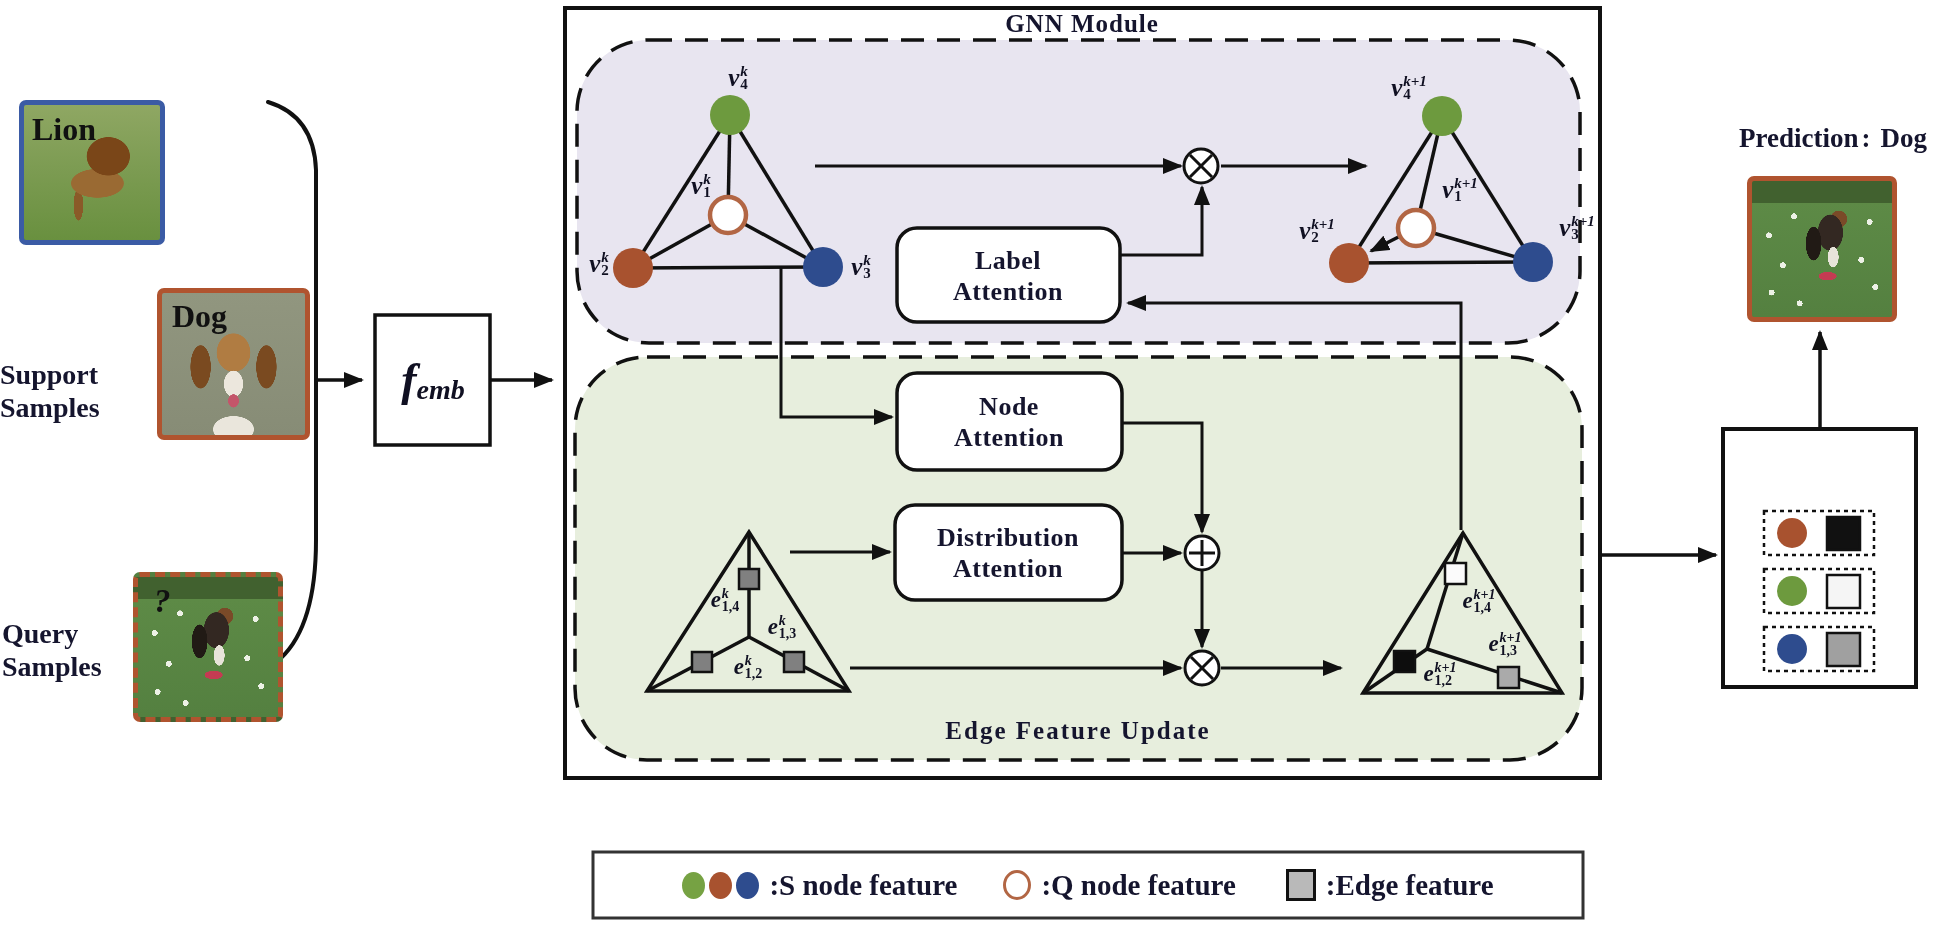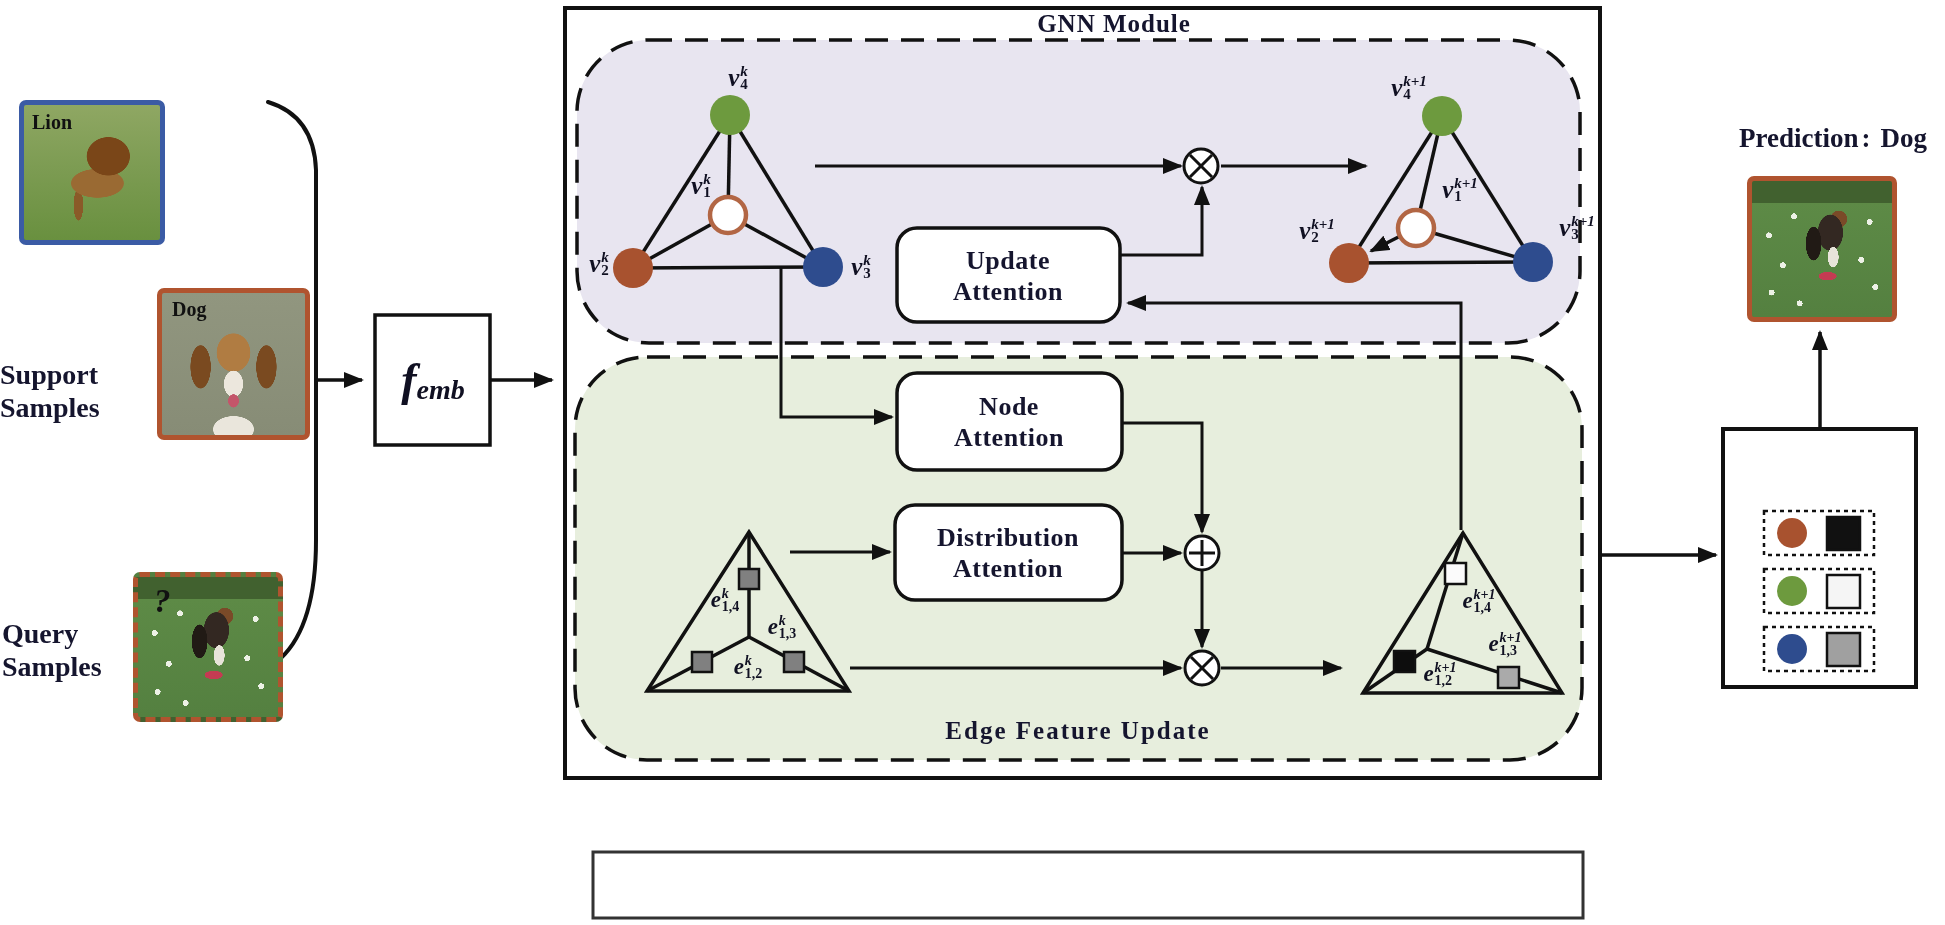--- a/index.html
+++ b/index.html
@@ -22,21 +22,21 @@
   .gap1{width:26px;} .gap2{width:30px;}
   
   .m{display:inline-flex;align-items:center;font-style:italic;font-weight:bold;color:#101022;font-size:25px;line-height:22px;}
   .me{font-size:23px;}
   .ss{display:inline-flex;flex-direction:column;font-size:15px;line-height:13px;margin-left:1px;}
   .ss .sup{font-style:italic;}
   .ss .sub{font-style:normal;}
   .me + .ss, .me .ss{font-size:14px;}
   
   .card{position:absolute;box-sizing:border-box;border-radius:7px;}
-  .cardlbl{position:absolute;font-weight:bold;color:#111;font-size:20px;}
+  .cardlbl{position:absolute;font-weight:bold;color:#111;font-size:32px;}
   #card-lion{left:19px;top:100px;width:146px;height:145px;border:5px solid #3b5ba5;
     background:
       radial-gradient(ellipse 36px 32px at 62% 38%, #7a4618 59%, rgba(122,70,24,0) 61%),
       radial-gradient(ellipse 44px 24px at 54% 58%, #9a6a33 59%, rgba(154,106,51,0) 61%),
       radial-gradient(ellipse 8px 26px at 40% 74%, #8a5a28 59%, rgba(138,90,40,0) 61%),
       linear-gradient(to bottom,#8fa763 0%,#7d9c53 45%,#69903f 100%);}
   #card-cat{left:89px;top:194px;width:148px;height:151px;border:5px solid #76a243;
     background:
       radial-gradient(circle 5px at 43% 50%, #20242c 97%, rgba(0,0,0,0) 100%),
       radial-gradient(circle 5px at 59% 50%, #20242c 97%, rgba(0,0,0,0) 100%),
@@ -243,25 +243,25 @@
   <div class="abs txt sidelbl" style="left:2px;top:617px;width:120px">
     <div>Query</div>
     <div>Samples</div>
   </div>
 
   <div class="abs ctr femb" style="left:433px;top:379px">
     <span class="fbase">f</span>
     <span class="fsub">emb</span>
   </div>
 
-  <div class="abs ctr txt gnntitle" style="left:1114px;top:24px">GNN Module</div>
+  <div class="abs ctr txt gnntitle" style="left:1082px;top:24px">GNN Module</div>
   <div class="abs ctr txt rtitle" style="left:1078px;top:731px">Edge Feature Update</div>
 
   <div class="abs ctr txt att" style="left:1008px;top:276px">
-    <div>Update</div>
+    <div>Label</div>
     <div>Attention</div>
   </div>
   <div class="abs ctr txt att" style="left:1009px;top:422px">
     <div>Node</div>
     <div>Attention</div>
   </div>
   <div class="abs ctr txt att" style="left:1008px;top:553px">
     <div>Distribution</div>
     <div>Attention</div>
   </div>
@@ -368,14 +368,28 @@
       </span>
   </div>
 
 
   <div class="abs ctr pred" style="left:1833px;top:138px">
     <span>Prediction</span>
     <span class="sep">:</span>
     <span>Dog</span>
   </div>
 
+  <div class="abs" style="left:593px;top:852px;width:990px;height:66px">
+    <div class="legendrow">
+      <span class="lgc" style="background:#76a243"></span>
+      <span class="lgc" style="background:#a8522f;margin-left:-6px"></span>
+      <span class="lgc" style="background:#2e4c8e;margin-left:-6px"></span>
+      <span class="legendtxt">:S node feature</span>
+      <span class="gap1"></span>
+      <span class="lgopen"></span>
+      <span class="legendtxt">:Q node feature</span>
+      <span class="gap2"></span>
+      <span class="lgsq"></span>
+      <span class="legendtxt">:Edge feature</span>
+    </div>
+  </div>
 
 </div>
 
 </body></html>

